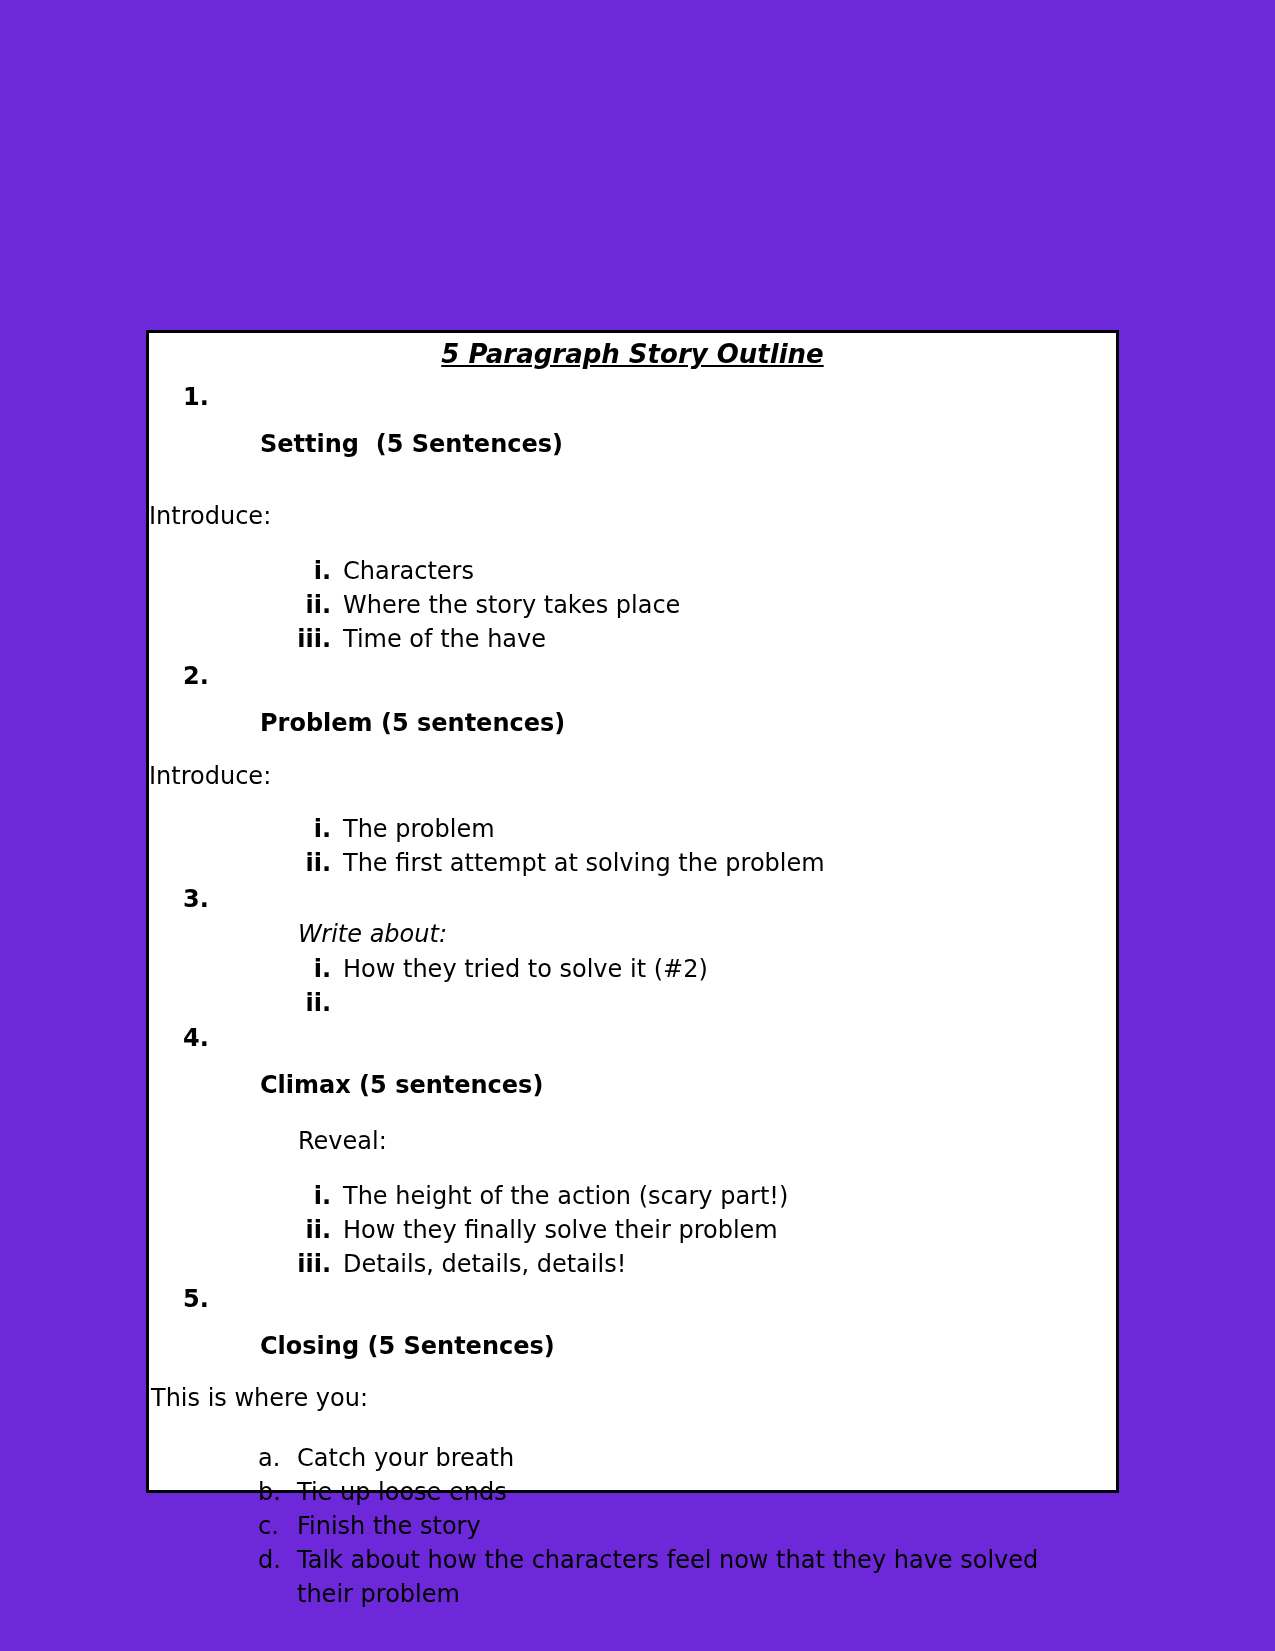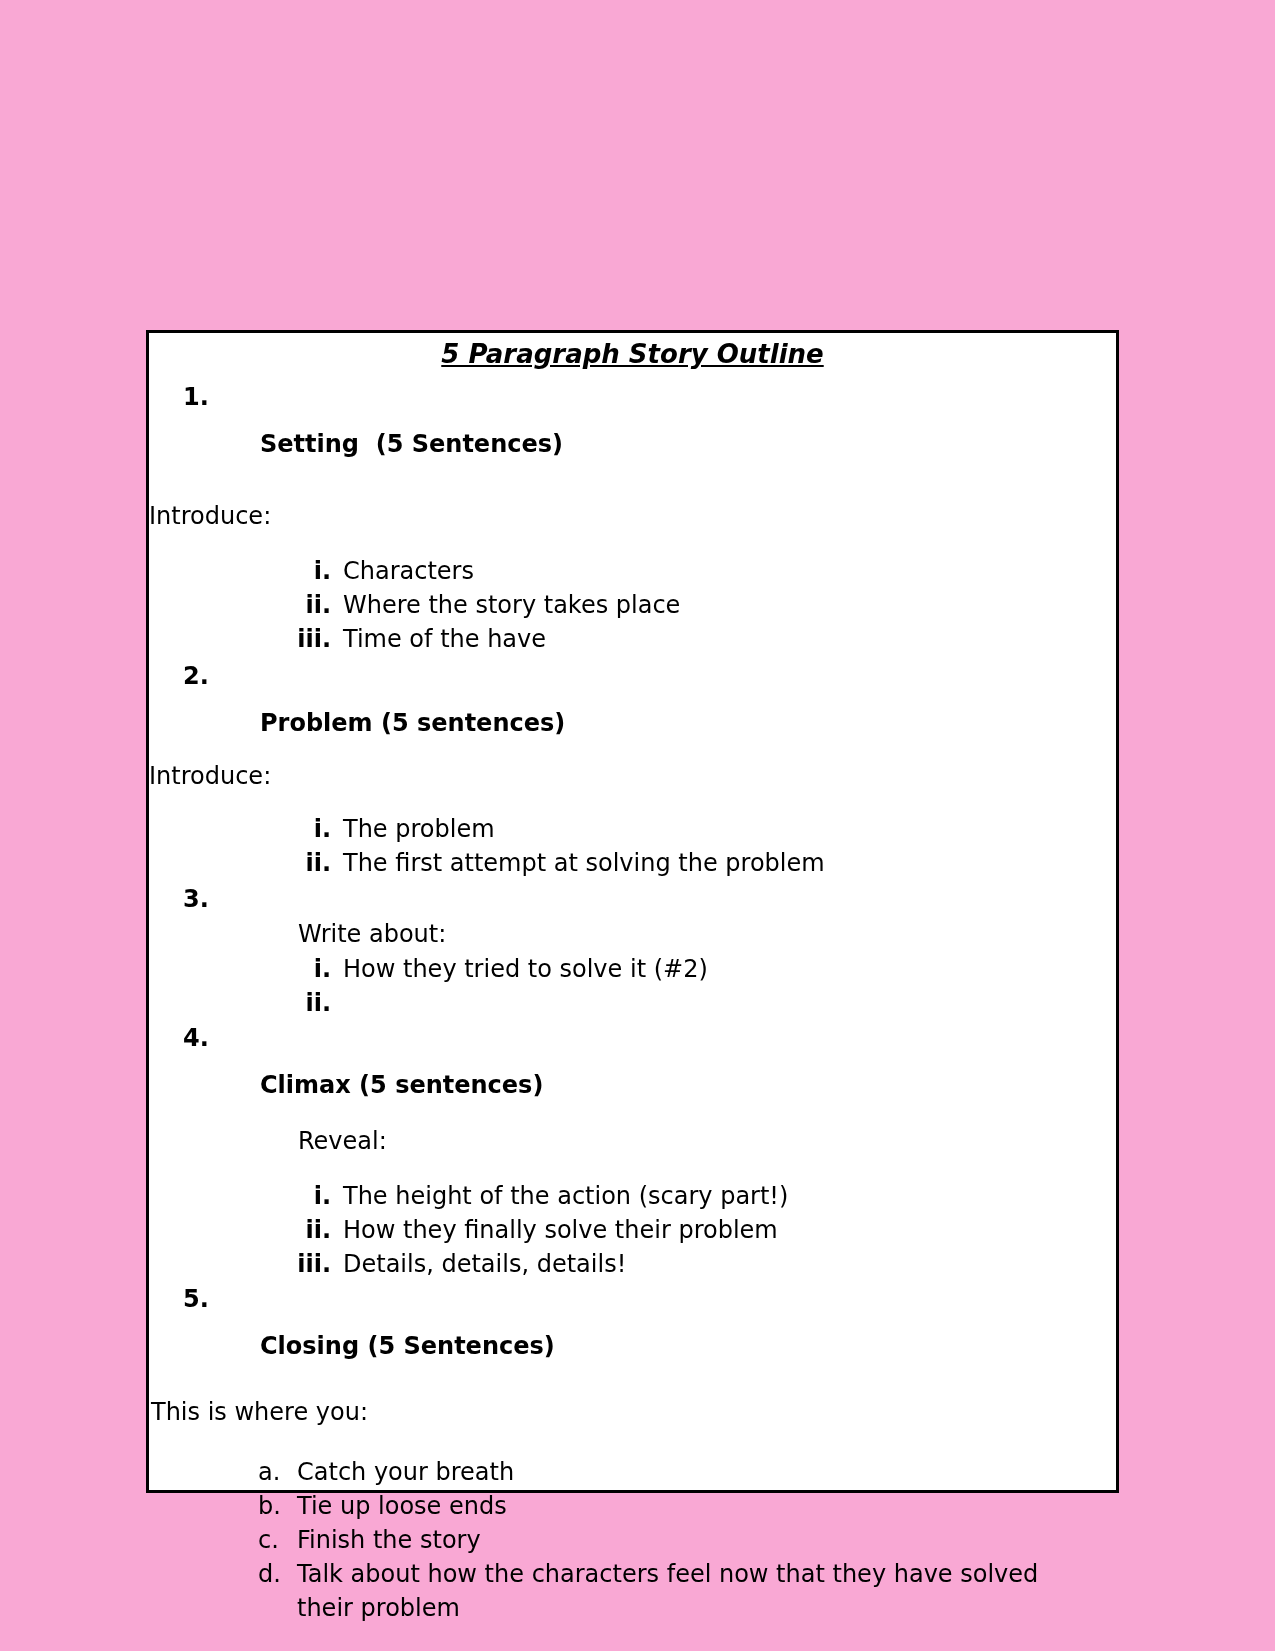--- a/index.html
+++ b/index.html
@@ -1,21 +1,21 @@
 <!DOCTYPE html>
 <html><head>
 <meta charset="utf-8">
 <style>
   * { margin: 0; padding: 0; box-sizing: border-box; }
   html, body { background: #ffffff; }
   .page {
     position: relative;
     width: 1275px;
     height: 1651px;
-    background: #f9a8d4;
+    background: #6d28d9;
     font-family: "DejaVu Sans", "Liberation Sans", sans-serif;
     color: #000000;
     overflow: hidden;
   }
   .doc-box {
     position: absolute;
     left: 146px;
     top: 330px;
     width: 973px;
     height: 1163px;
@@ -44,27 +44,27 @@
   .l-row { display: flex; padding-left: 109px; }
   .l-marker { display: inline-block; width: 39px; flex: 0 0 39px; }
   .l-text { max-width: 790px; }
   .mt-h1 { margin-top: 9px; }
   .mt-lead1 { margin-top: 38px; }
   .mt-items1 { margin-top: 21px; }
   .mt-h2 { margin-top: 3px; }
   .mt-lead2 { margin-top: 19px; }
   .mt-items2 { margin-top: 19px; }
   .mt-h3 { margin-top: 2px; }
-  .mt-lead3 { margin-top: 1px; }
+  .mt-lead3 { margin-top: 1px; font-style: italic; }
   .mt-items3 { margin-top: 1px; }
   .mt-h4 { margin-top: 1px; }
   .mt-lead4 { margin-top: 22px; }
   .mt-items4 { margin-top: 21px; }
   .mt-h5 { margin-top: 1px; }
-  .mt-note { margin-top: 32px; }
+  .mt-note { margin-top: 18px; }
   .mt-letters { margin-top: 26px; }
 </style>
 </head>
 <body>
 
 <div class="page">
   <div class="doc-box">
 
     <div class="title">5 Paragraph Story Outline</div>
 

